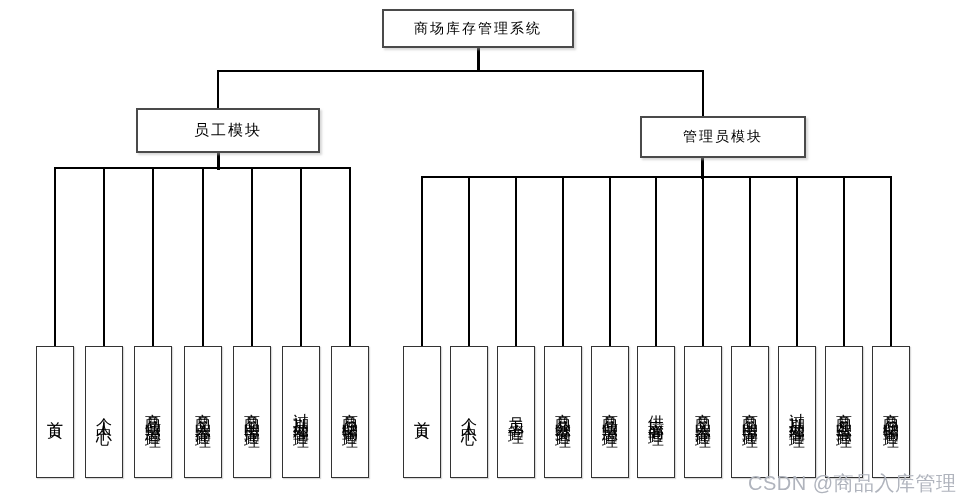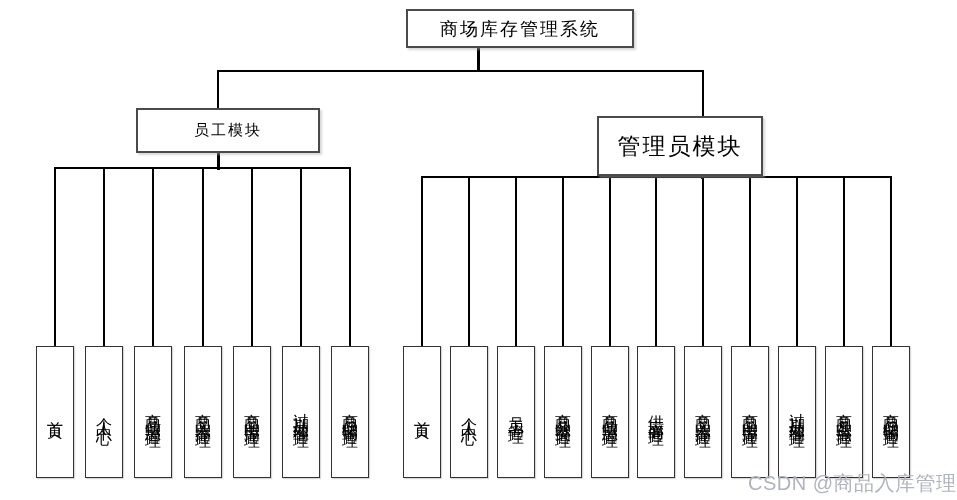--- a/index.html
+++ b/index.html
@@ -23,23 +23,23 @@
     box-sizing: border-box;
     background: #ffffff;
     border: 2px solid #4a4a4a;
     box-shadow: 2px 2px 2px rgba(175,175,175,0.5);
     display: flex;
     align-items: center;
     justify-content: center;
     z-index: 2;
     color: #000000;
   }
-  .root-node   { left: 382px; top: 9px;   width: 228px; height: 39px; font-size: 18px; letter-spacing: 2px; margin-left: 24px; }
+  .root-node   { left: 382px; top: 9px;   width: 192px; height: 39px; font-size: 14px; letter-spacing: 2px; }
   .module-emp  { left: 136px; top: 108px; width: 184px; height: 45px; font-size: 15px; letter-spacing: 2px; }
-  .module-adm  { left: 597px; top: 116px; width: 166px; height: 60px; font-size: 23px; letter-spacing: 2px; }
+  .module-adm  { left: 640px; top: 116px; width: 166px; height: 42px; font-size: 14px; letter-spacing: 2px; }
   .leaf {
     top: 346px;
     width: 38px;
     height: 132px;
     border-width: 1.5px;
     border-color: #333333;
     box-shadow: 1px 1px 1px rgba(185,185,185,0.55);
   }
   .vtext {
     writing-mode: vertical-rl;

